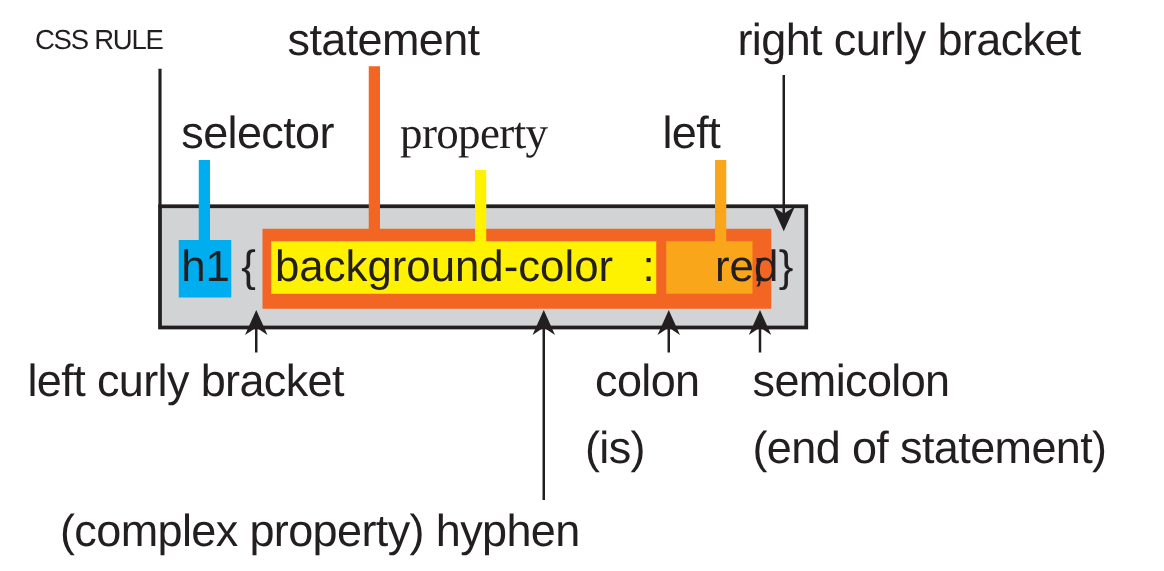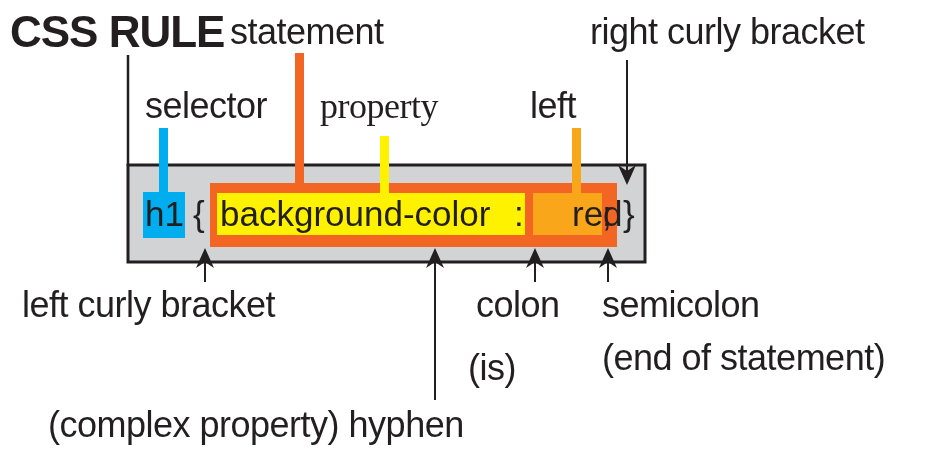--- a/index.html
+++ b/index.html
@@ -1,19 +1,19 @@
 <!DOCTYPE html>
 <html><head>
 <meta charset="utf-8">
 <style>
   html, body { margin:0; padding:0; background:#ffffff; }
   body { width:931px; height:457px; position:relative; overflow:hidden;
          font-family:"Liberation Sans", "DejaVu Sans", sans-serif; color:#231f20; }
   .lbl { position:absolute; font-size:36px; line-height:40px; white-space:nowrap; letter-spacing:-0.5px; }
-  .title { font-weight:bold; font-size:44px; letter-spacing:-1px; }
+  .title { font-weight:normal; font-size:22px; letter-spacing:-1px;margin-left:18px; }
   .code { position:absolute; font-size:35px; line-height:40px; white-space:nowrap; }
   svg { position:absolute; left:0; top:0; }
 </style>
 </head>
 <body>
 
 <svg width="931" height="457">
   <defs>
     <marker id="ah" markerWidth="10" markerHeight="12" refX="5" refY="0" orient="auto-start-reverse" markerUnits="userSpaceOnUse"></marker>
   </defs>
@@ -62,16 +62,16 @@
 <div class="code" style="left:145px; top:194px;">h1</div>
 <div class="code" style="left:193px; top:194px;">{</div>
 <div class="code" style="left:220px; top:194px;">background-color</div>
 <div class="code" style="left:514px; top:194px;">:</div>
 <div class="code" style="left:536px; top:194px;margin-left:36px;">red</div>
 <div class="code" style="left:602px; top:194px;">;</div>
 <div class="code" style="left:623px; top:194px;">}</div>
 
 <div class="lbl" style="left:22px; top:285px;">left curly bracket</div>
 <div class="lbl" style="left:476px; top:285px;">colon</div>
-<div class="lbl" style="left:468px; top:348px;text-align:right;">(is)</div>
+<div class="lbl" style="left:468px; top:338px;text-align:right;">(is)</div>
 <div class="lbl" style="left:602px; top:285px;">semicolon</div>
 <div class="lbl" style="left:602px; top:338px;">(end of statement)</div>
 <div class="lbl" style="left:48px; top:405px;">(complex property) hyphen</div>
 
 </body></html>

